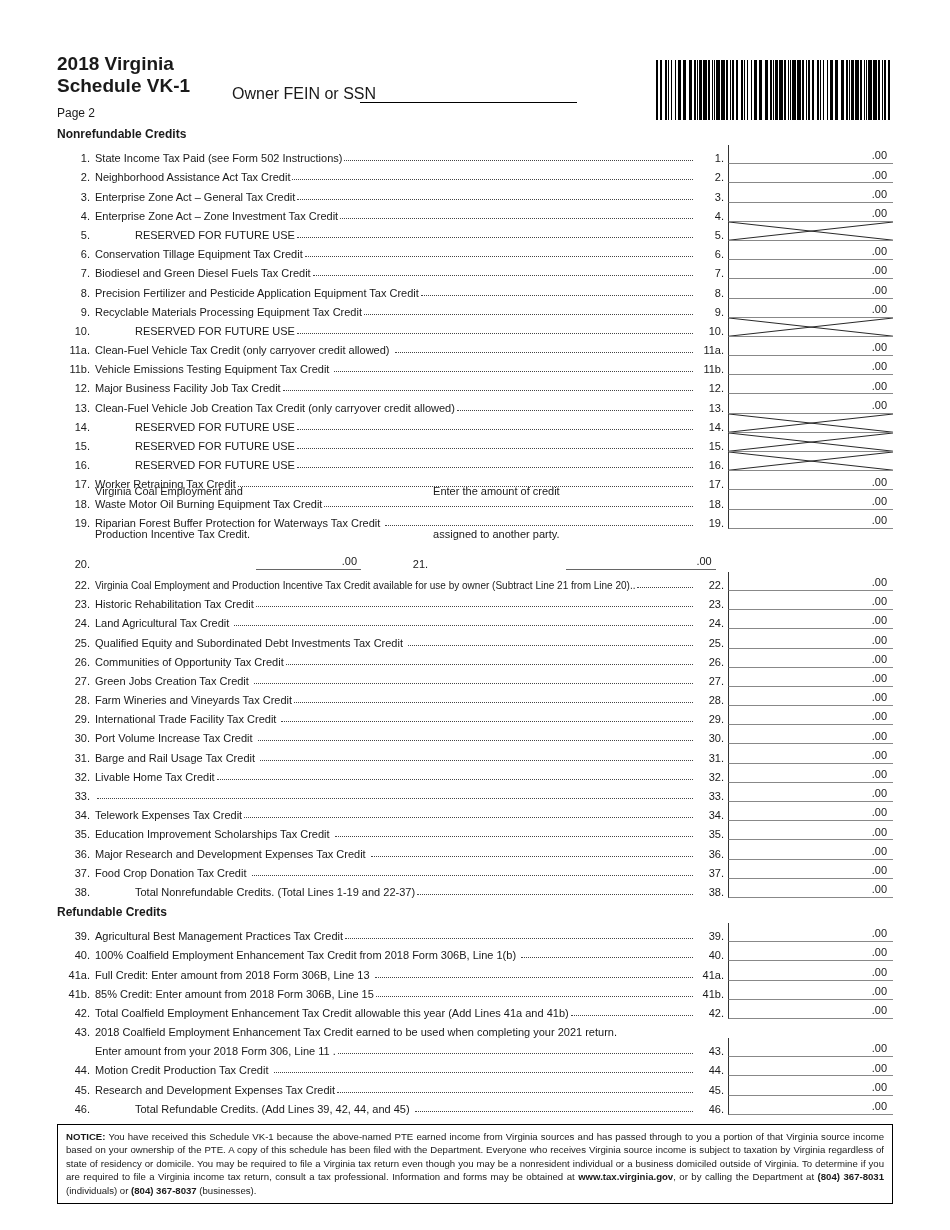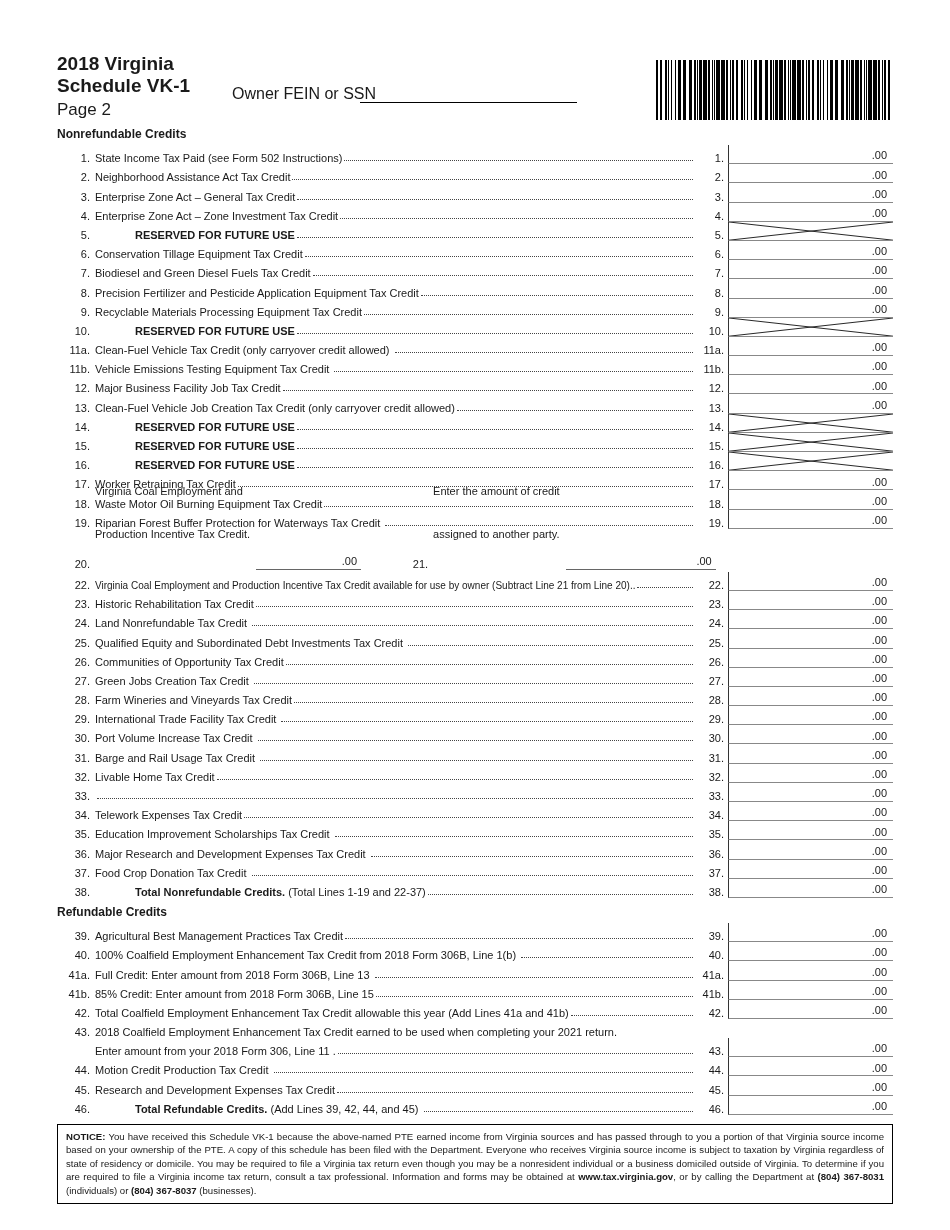--- a/index.html
+++ b/index.html
@@ -4,38 +4,38 @@
 <style>
   * { margin:0; padding:0; box-sizing:border-box; }
   html,body { background:#e8e8e8; }
   body { font-family:"Liberation Sans", sans-serif; color:#1a1a1a; }
   .page { width:950px; height:1230px; margin:0 auto; background:#fff; padding:44px 57px 0 57px; position:relative; overflow:hidden; }
 
   
   .header { display:flex; align-items:flex-end; }
   .title-block { width:175px; }
   .title1 { font-size:19px; font-weight:bold; line-height:1.15; }
-  .page-num { font-size:17px; margin-top:3px; }
+  .page-num { font-size:12px; margin-top:9px; }
   .fein-block { width:345px; padding-top:5px; font-size:16px;margin-top:36px; }
   .fein-row { display:flex; align-items:flex-end; margin-bottom:17px; }
   .fein-label { width:128px; white-space:pre; }
   .fein-line { flex:1; border-bottom:1px solid #000; height:15px; }
   .barcode { margin-left:auto; height:62px; display:flex; align-items:stretch; padding-top:2px; }
   .bar { background:#000; height:100%; flex:none; }
 
   
   .intro { font-size:12px; margin-top:10px; }
   .intro-bold { font-weight:bold; text-decoration:underline; }
   .sec-head { font-size:12px; font-weight:bold; margin:7px 0 4px 0; }
 
   
   .row { display:flex; align-items:flex-end; height:19.2px; font-size:11px; }
   .num { width:38px; text-align:right; padding-right:5px; white-space:pre; flex:none; }
   .lbl { white-space:pre; }
-  .bold { font-weight:bold;padding-left:40px; }
+  .bold { font-weight:normal;padding-left:40px; }
   .row.small .lbl { font-size:10px; }
   .leader { flex:1; min-width:6px; border-bottom:1.5px dotted #444; height:2px; margin:0 3px 3px 2px; align-self:flex-end; }
   .ref { width:32px; text-align:right; padding-right:4px; white-space:pre; flex:none; }
   .amt { width:165px; flex:none; align-self:stretch; position:relative;
          border-left:1px solid #333; border-bottom:1px solid #888;
          display:flex; align-items:flex-end; justify-content:flex-end; padding-right:6px; }
   .amt.reserved { padding-right:0; }
   .amt.reserved svg { position:absolute; left:0; top:0; width:100%; height:100%; }
   .amt.reserved line { stroke:#222; stroke-width:1; }
   .val { line-height:1.35; }
@@ -369,21 +369,21 @@
         <span class="num">23.</span>
         <span class="lbl">Historic Rehabilitation Tax Credit</span>
         <span class="leader"></span>
         <span class="ref">23.</span>
         <span class="amt">
           <span class="val">.00</span>
         </span>
       </div>
       <div class="row">
         <span class="num">24.</span>
-        <span class="lbl">Land Nonrefundable Tax Credit </span>
+        <span class="lbl">Land Agricultural Tax Credit </span>
         <span class="leader"></span>
         <span class="ref">24.</span>
         <span class="amt">
           <span class="val">.00</span>
         </span>
       </div>
       <div class="row">
         <span class="num">25.</span>
         <span class="lbl">Qualified Equity and Subordinated Debt Investments Tax Credit </span>
         <span class="leader"></span>

